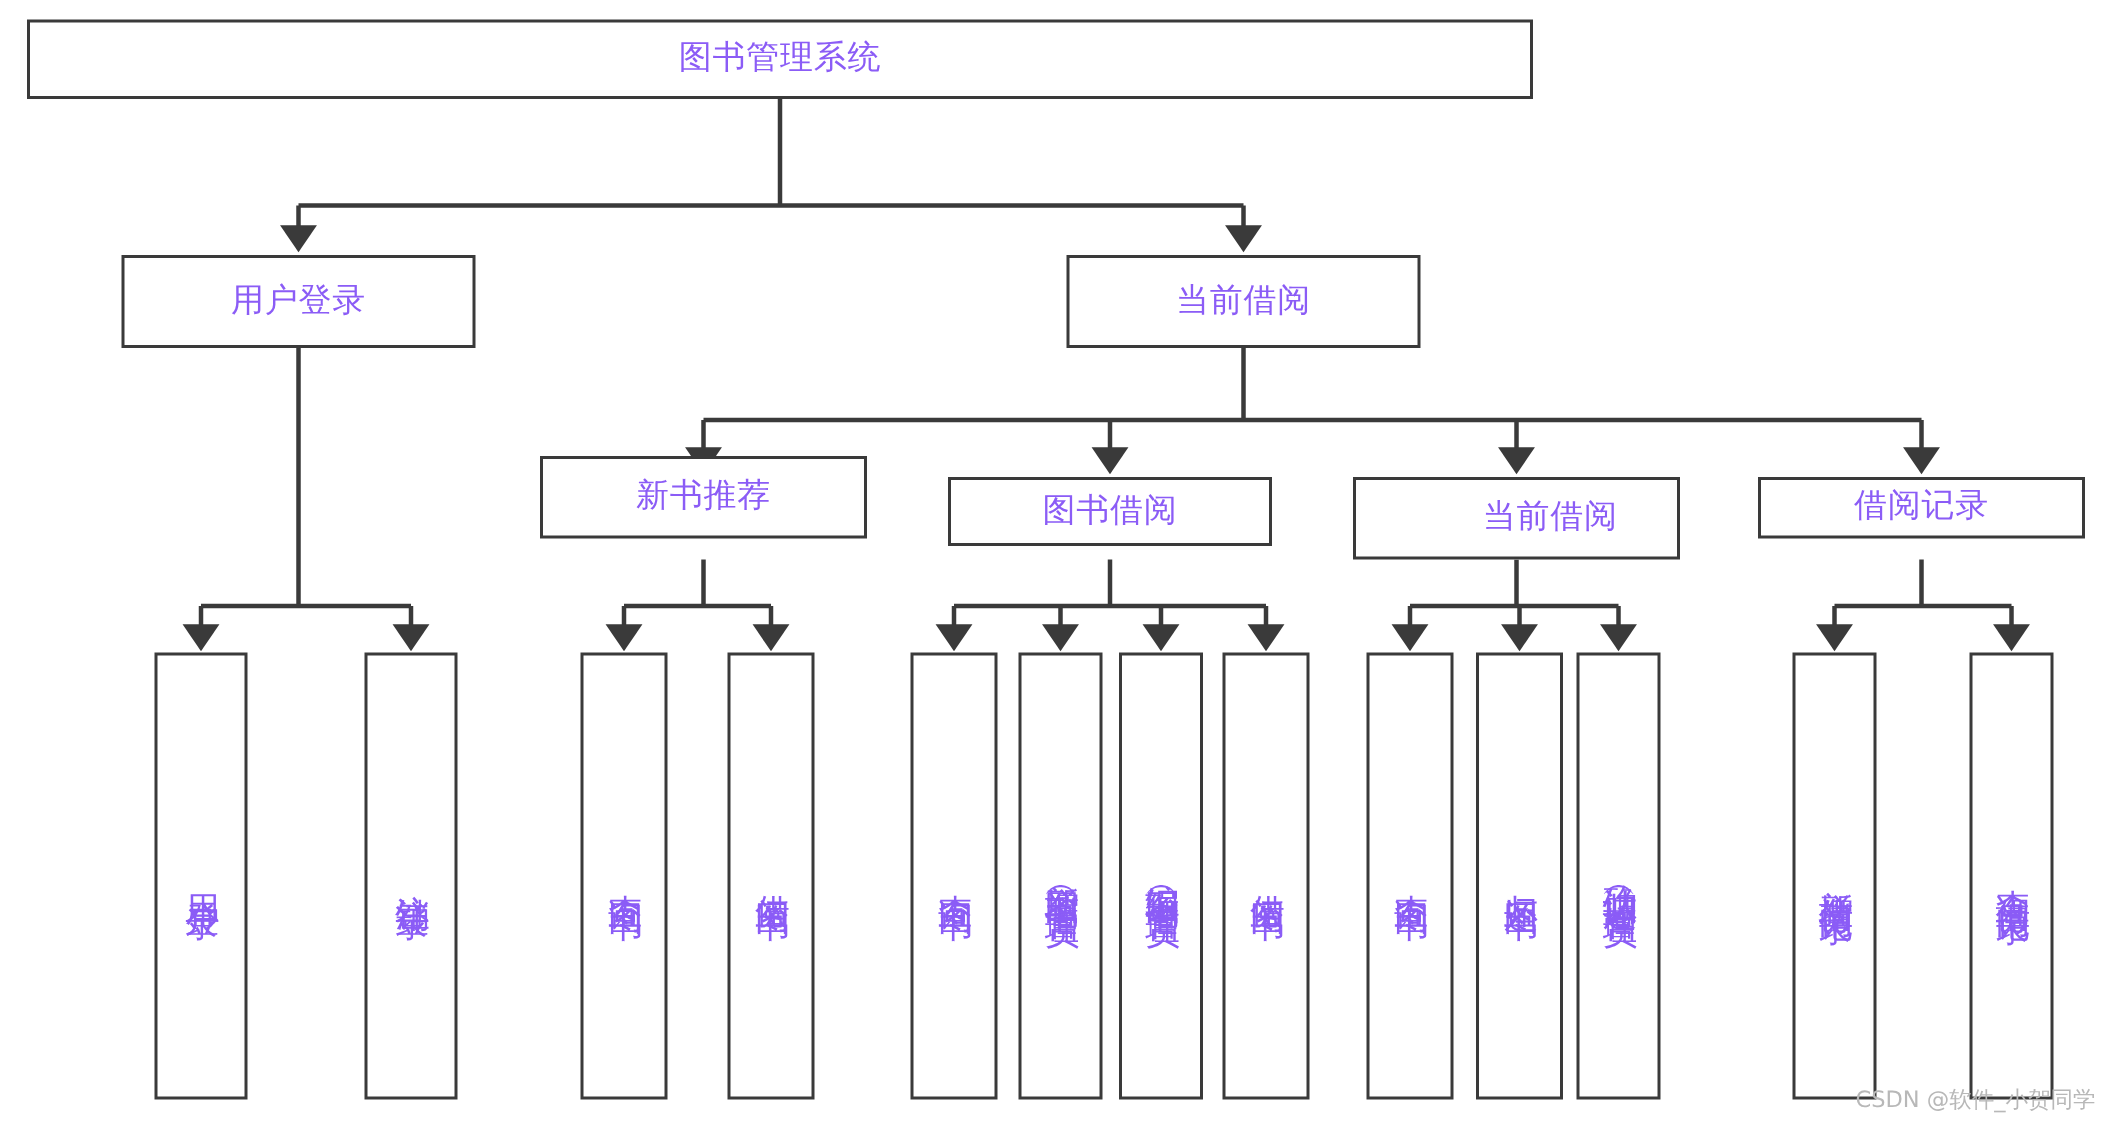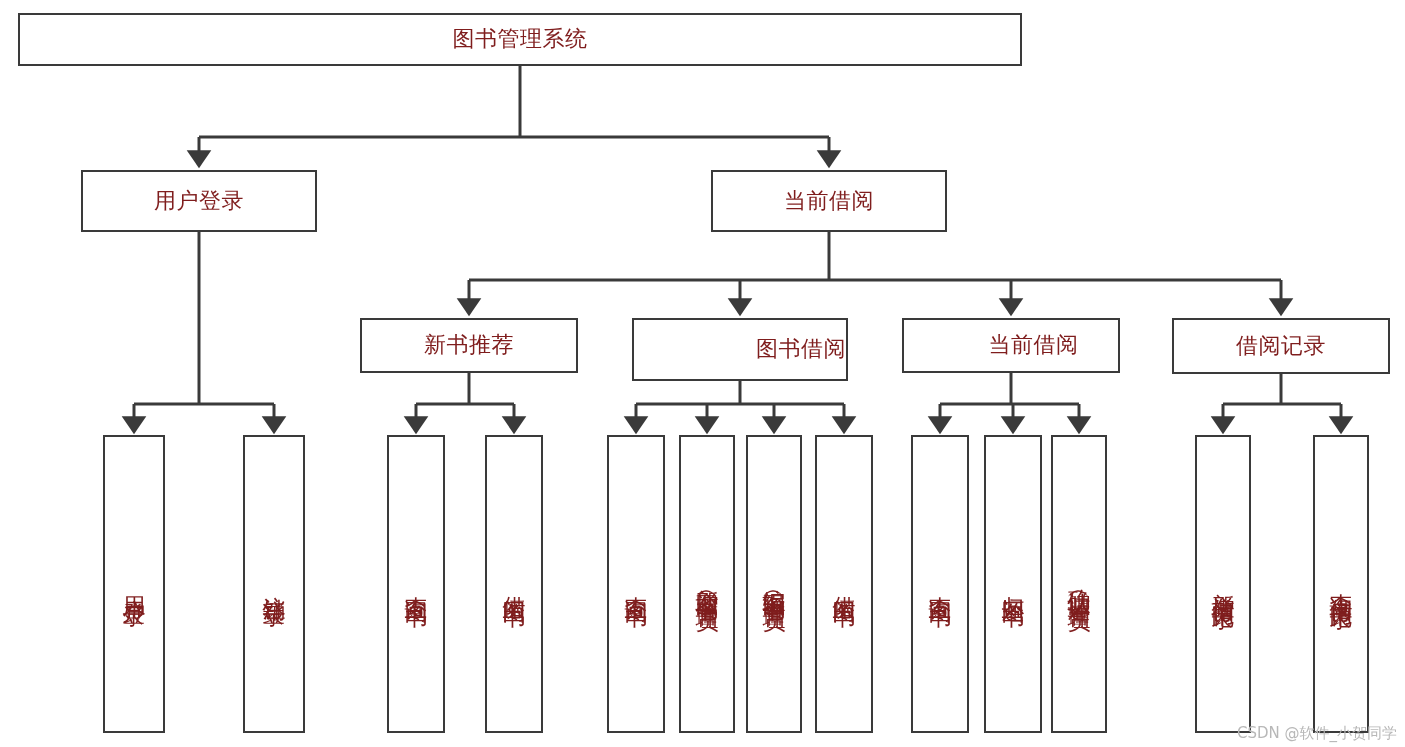--- a/index.html
+++ b/index.html
@@ -25,21 +25,21 @@
     height: 747px;
   }
   .node {
     position: absolute;
     box-sizing: border-box;
     border: 2.5px solid #3a3a3a;
     background: #ffffff;
     display: flex;
     align-items: center;
     justify-content: center;
-    color: #7f1d1d;
+    color: #8b5cf6;
   }
   .node .lbl {
     display: block;
     text-align: center;
     line-height: 1.12;
     letter-spacing: 0.5px;
   }
   .node.h .lbl {
     font-size: 22px;
     white-space: nowrap;
@@ -126,30 +126,30 @@
     <span class="lbl">图书管理系统</span>
   </div>
 
   <div class="node h" style="left:81px; top:170px; width:236px; height:62px;">
     <span class="lbl">用户登录</span>
   </div>
   <div class="node h" style="left:711px; top:170px; width:236px; height:62px;">
     <span class="lbl">当前借阅</span>
   </div>
 
-  <div class="node h" style="left:360px; top:318px; width:218px; height:55px;">
+  <div class="node h" style="left:360px; top:304px; width:218px; height:55px;">
     <span class="lbl">新书推荐</span>
   </div>
-  <div class="node h" style="left:632px; top:318px; width:216px; height:63px;justify-content:flex-end;">
+  <div class="node h" style="left:632px; top:318px; width:216px; height:46px;">
     <span class="lbl">图书借阅</span>
   </div>
   <div class="node h" style="left:902px; top:318px; width:218px; height:55px;padding-left:45px;">
     <span class="lbl">当前借阅</span>
   </div>
-  <div class="node h" style="left:1172px; top:318px; width:218px; height:56px;">
+  <div class="node h" style="left:1172px; top:318px; width:218px; height:41px;">
     <span class="lbl">借阅记录</span>
   </div>
 
   <div class="node v" style="left:103px; top:435px; width:62px; height:298px;">
     <span class="lbl">用户登录</span>
   </div>
   <div class="node v" style="left:243px; top:435px; width:62px; height:298px;">
     <span class="lbl">注销登录</span>
   </div>
 

